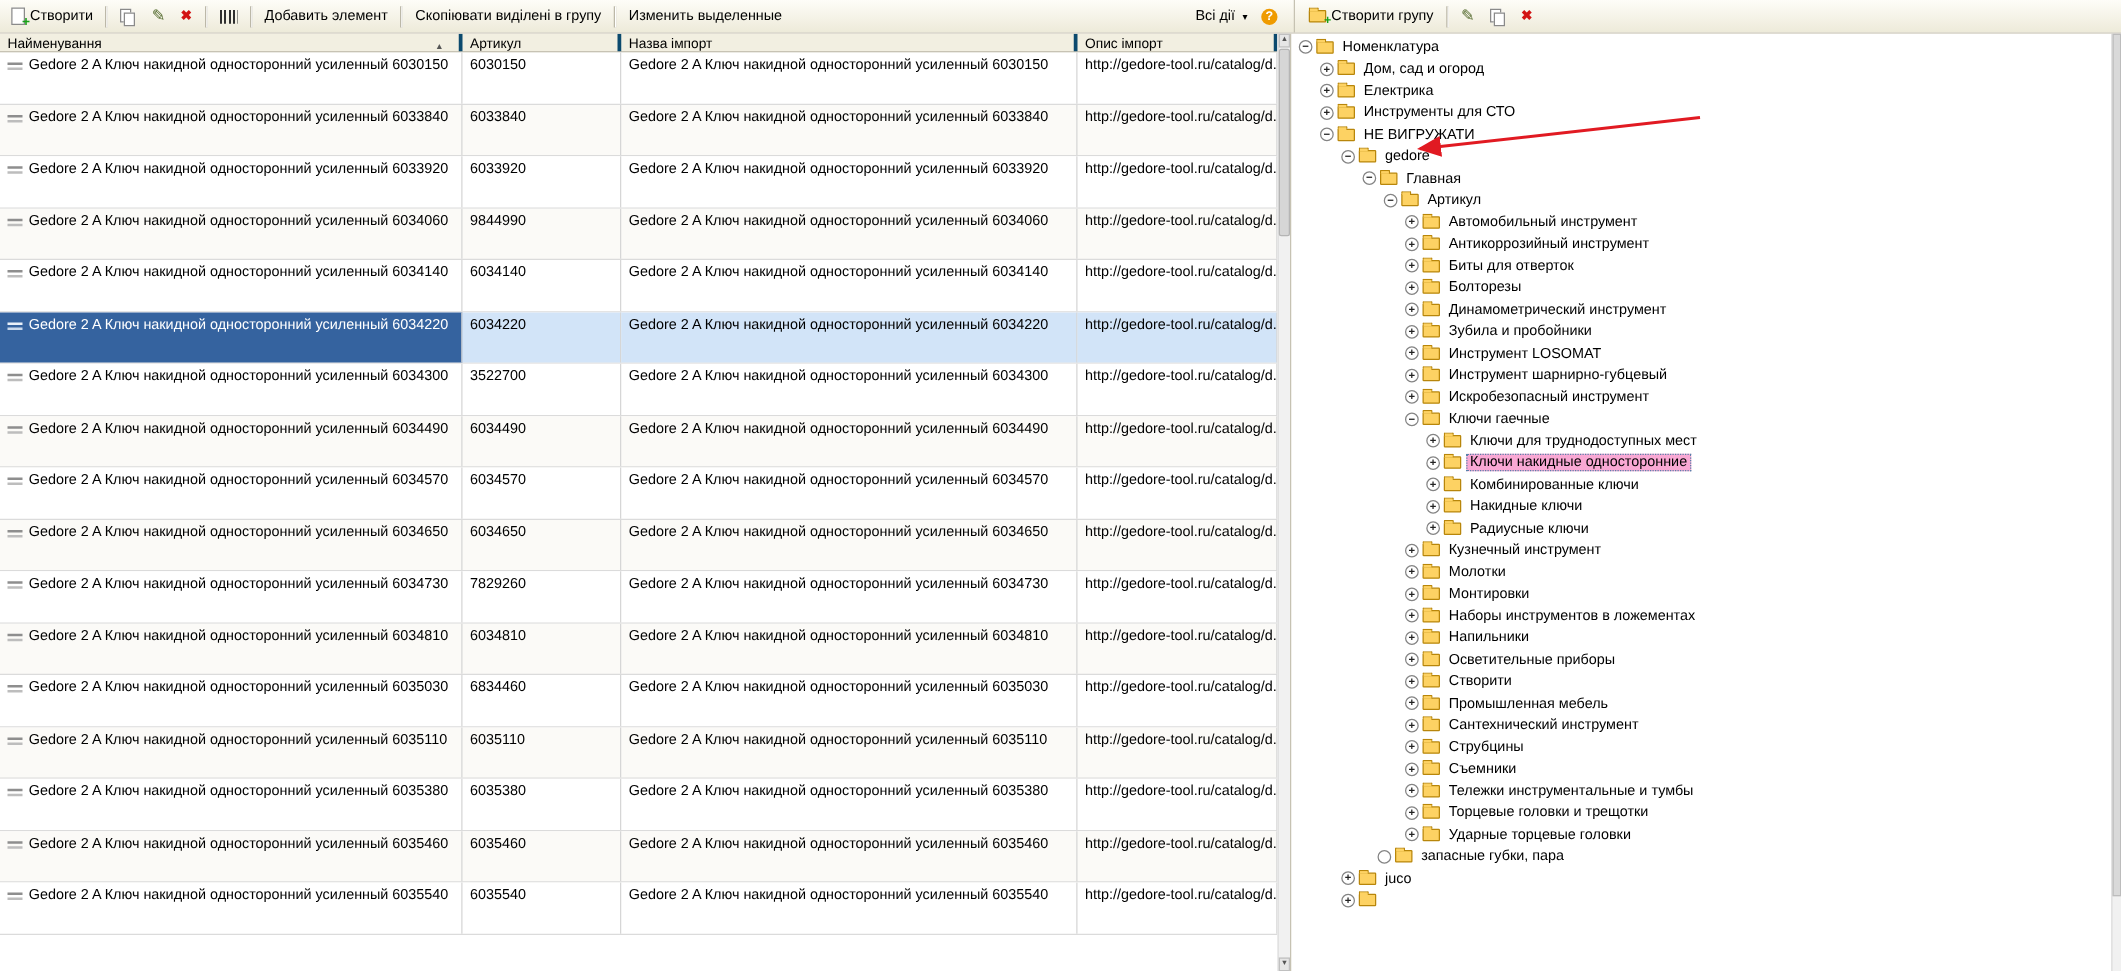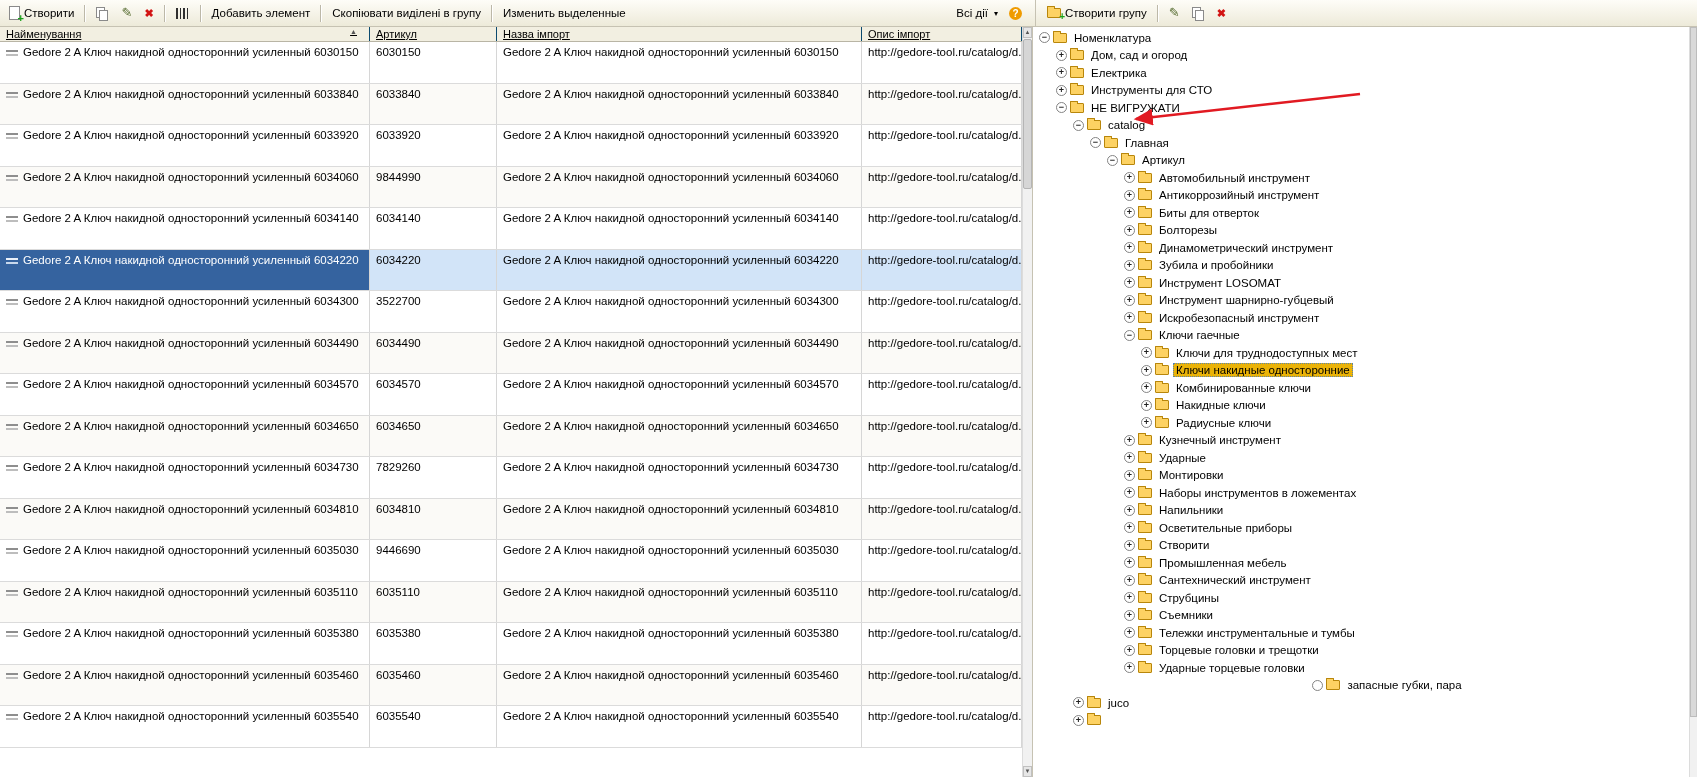--- a/index.html
+++ b/index.html
@@ -37,22 +37,22 @@
   .tfolder{display:inline-block;position:relative;width:14px;height:10px;background:#fdd263;
            border:1px solid #b8860b;border-radius:1px;box-sizing:border-box;flex:0 0 14px;}
   .tfolder::before{content:"";position:absolute;top:-3px;left:-1px;width:6px;height:2px;background:#fdd263;
                    border:1px solid #b8860b;border-bottom:none;border-radius:1px 1px 0 0;}
   .tfolder.plus::after{content:"+";position:absolute;right:-5px;bottom:-5px;color:#18a018;font-weight:700;font-size:10px;}
 
   
   .table-area{position:absolute;top:27px;left:0;width:1022px;height:750px;background:#fff;overflow:hidden;}
   .thead{display:grid;grid-template-columns:370px 127px 365px 160px;height:15px;
          background:#f2efe1;border-bottom:1px solid #b9b5a5;box-sizing:border-box;}
-  .th{padding:1px 6px 0;border-right:1px solid #0c4a6e;white-space:nowrap;overflow:hidden;
-      font-size:11px;display:flex;align-items:flex-start;box-sizing:border-box;text-decoration:underline;}
+  .th{padding:1px 6px 0;border-right:3px solid #0c4a6e;white-space:nowrap;overflow:hidden;
+      font-size:11px;display:flex;align-items:flex-end;box-sizing:border-box;}
   .sort{margin-left:auto;margin-right:6px;font-size:7px;color:#555;}
   .trow{display:grid;grid-template-columns:370px 127px 365px 160px;height:41.5px;
         border-bottom:1px solid #dbdbdb;box-sizing:border-box;background:#fff;}
   .trow:nth-child(even){background:#fbfaf7;}
   .c{padding:4px 6px 0;border-right:1px solid #d6d6d6;white-space:nowrap;overflow:hidden;
      line-height:13px;box-sizing:border-box;font-size:11.5px;}
   .c.name{display:flex;align-items:flex-start;gap:5px;}
   .item-icon{flex:0 0 12px;height:10px;margin-top:2px;
     background-image:linear-gradient(#8e8e8e,#8e8e8e),linear-gradient(#bdbdbd,#bdbdbd);
     background-size:12px 2px,12px 2px;background-position:0 2px,0 6px;background-repeat:no-repeat;}
@@ -76,21 +76,21 @@
   
   .tree-pane{position:absolute;top:27px;left:1032px;width:657px;height:750px;background:#fff;
              border-left:1px solid #c6c2b2;overflow:hidden;box-sizing:border-box;}
   .tree{padding-top:2px;}
   .tnode{display:flex;align-items:center;height:17.5px;white-space:nowrap;box-sizing:border-box;}
   .expander{flex:0 0 11px;width:11px;height:11px;border:1px solid #848484;border-radius:50%;
             background:#fff;font-size:9px;line-height:8px;text-align:center;color:#222;
             margin-right:3px;box-sizing:border-box;font-weight:700;}
   .tnode .tfolder{margin-right:4px;}
   .tlabel{padding:1px 3px;}
-  .tlabel.selected{background:#eab308;outline:1px dotted #5a82ab;outline-offset:-1px;}
+  .tlabel.selected{background:#f9a8d4;outline:1px dotted #5a82ab;outline-offset:-1px;}
 
   .arrow-overlay{position:absolute;left:1098px;top:88px;z-index:9;pointer-events:none;}
 </style>
 </head>
 <body>
 
 <div class="app">
 
   <div class="header">
     <div class="tb tb-left">
@@ -267,21 +267,21 @@
     </div>
     <div class="c">6034810</div>
     <div class="c">Gedore 2 A Ключ накидной односторонний усиленный 6034810</div>
     <div class="c">http://gedore-tool.ru/catalog/d...</div>
   </div>
         <div class="trow">
     <div class="c name">
       <span class="item-icon"></span>
       <span>Gedore 2 A Ключ накидной односторонний усиленный 6035030</span>
     </div>
-    <div class="c">9446690</div>
+    <div class="c">6834460</div>
     <div class="c">Gedore 2 A Ключ накидной односторонний усиленный 6035030</div>
     <div class="c">http://gedore-tool.ru/catalog/d...</div>
   </div>
         <div class="trow">
     <div class="c name">
       <span class="item-icon"></span>
       <span>Gedore 2 A Ключ накидной односторонний усиленный 6035110</span>
     </div>
     <div class="c">6035110</div>
     <div class="c">Gedore 2 A Ключ накидной односторонний усиленный 6035110</div>
@@ -346,21 +346,21 @@
     <span class="tlabel">Инструменты для СТО</span>
   </div>
         <div class="tnode" style="padding-left: 23px;">
     <span class="expander">−</span>
     <span class="tfolder"></span>
     <span class="tlabel">НЕ ВИГРУЖАТИ</span>
   </div>
         <div class="tnode" style="padding-left: 40px;">
     <span class="expander">−</span>
     <span class="tfolder"></span>
-    <span class="tlabel">catalog</span>
+    <span class="tlabel">gedore</span>
   </div>
         <div class="tnode" style="padding-left: 57px;">
     <span class="expander">−</span>
     <span class="tfolder"></span>
     <span class="tlabel">Главная</span>
   </div>
         <div class="tnode" style="padding-left: 74px;">
     <span class="expander">−</span>
     <span class="tfolder"></span>
     <span class="tlabel">Артикул</span>
@@ -441,21 +441,21 @@
     <span class="tlabel">Радиусные ключи</span>
   </div>
         <div class="tnode" style="padding-left: 91px;">
     <span class="expander">+</span>
     <span class="tfolder"></span>
     <span class="tlabel">Кузнечный инструмент</span>
   </div>
         <div class="tnode" style="padding-left: 91px;">
     <span class="expander">+</span>
     <span class="tfolder"></span>
-    <span class="tlabel">Ударные</span>
+    <span class="tlabel">Молотки</span>
   </div>
         <div class="tnode" style="padding-left: 91px;">
     <span class="expander">+</span>
     <span class="tfolder"></span>
     <span class="tlabel">Монтировки</span>
   </div>
         <div class="tnode" style="padding-left: 91px;">
     <span class="expander">+</span>
     <span class="tfolder"></span>
     <span class="tlabel">Наборы инструментов в ложементах</span>
@@ -503,21 +503,21 @@
         <div class="tnode" style="padding-left: 91px;">
     <span class="expander">+</span>
     <span class="tfolder"></span>
     <span class="tlabel">Торцевые головки и трещотки</span>
   </div>
         <div class="tnode" style="padding-left: 91px;">
     <span class="expander">+</span>
     <span class="tfolder"></span>
     <span class="tlabel">Ударные торцевые головки</span>
   </div>
-        <div class="tnode" style="padding-left: 55px; justify-content: center;">
+        <div class="tnode" style="padding-left: 69px;">
     <span class="expander"></span>
     <span class="tfolder"></span>
     <span class="tlabel">запасные губки, пара</span>
   </div>
         <div class="tnode" style="padding-left: 40px;">
     <span class="expander">+</span>
     <span class="tfolder"></span>
     <span class="tlabel">juco</span>
   </div>
         <div class="tnode" style="padding-left: 40px;">

